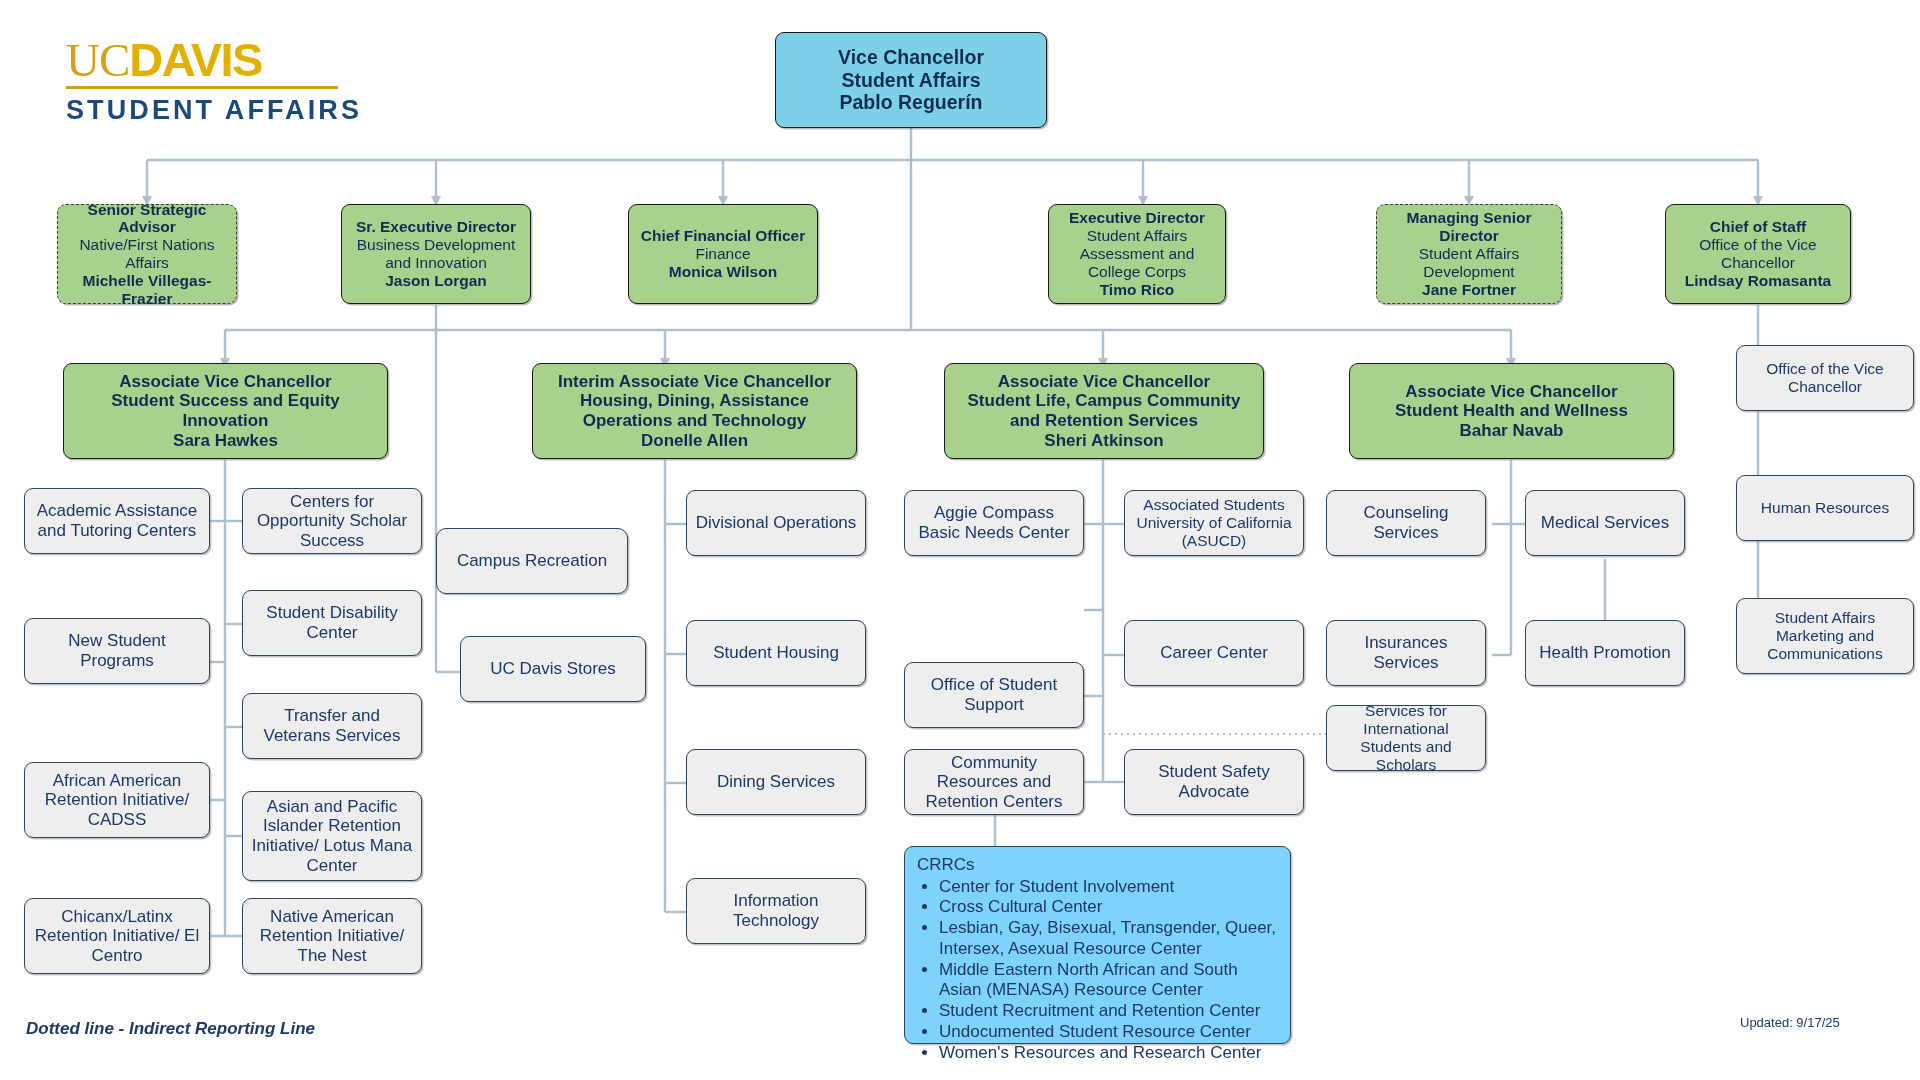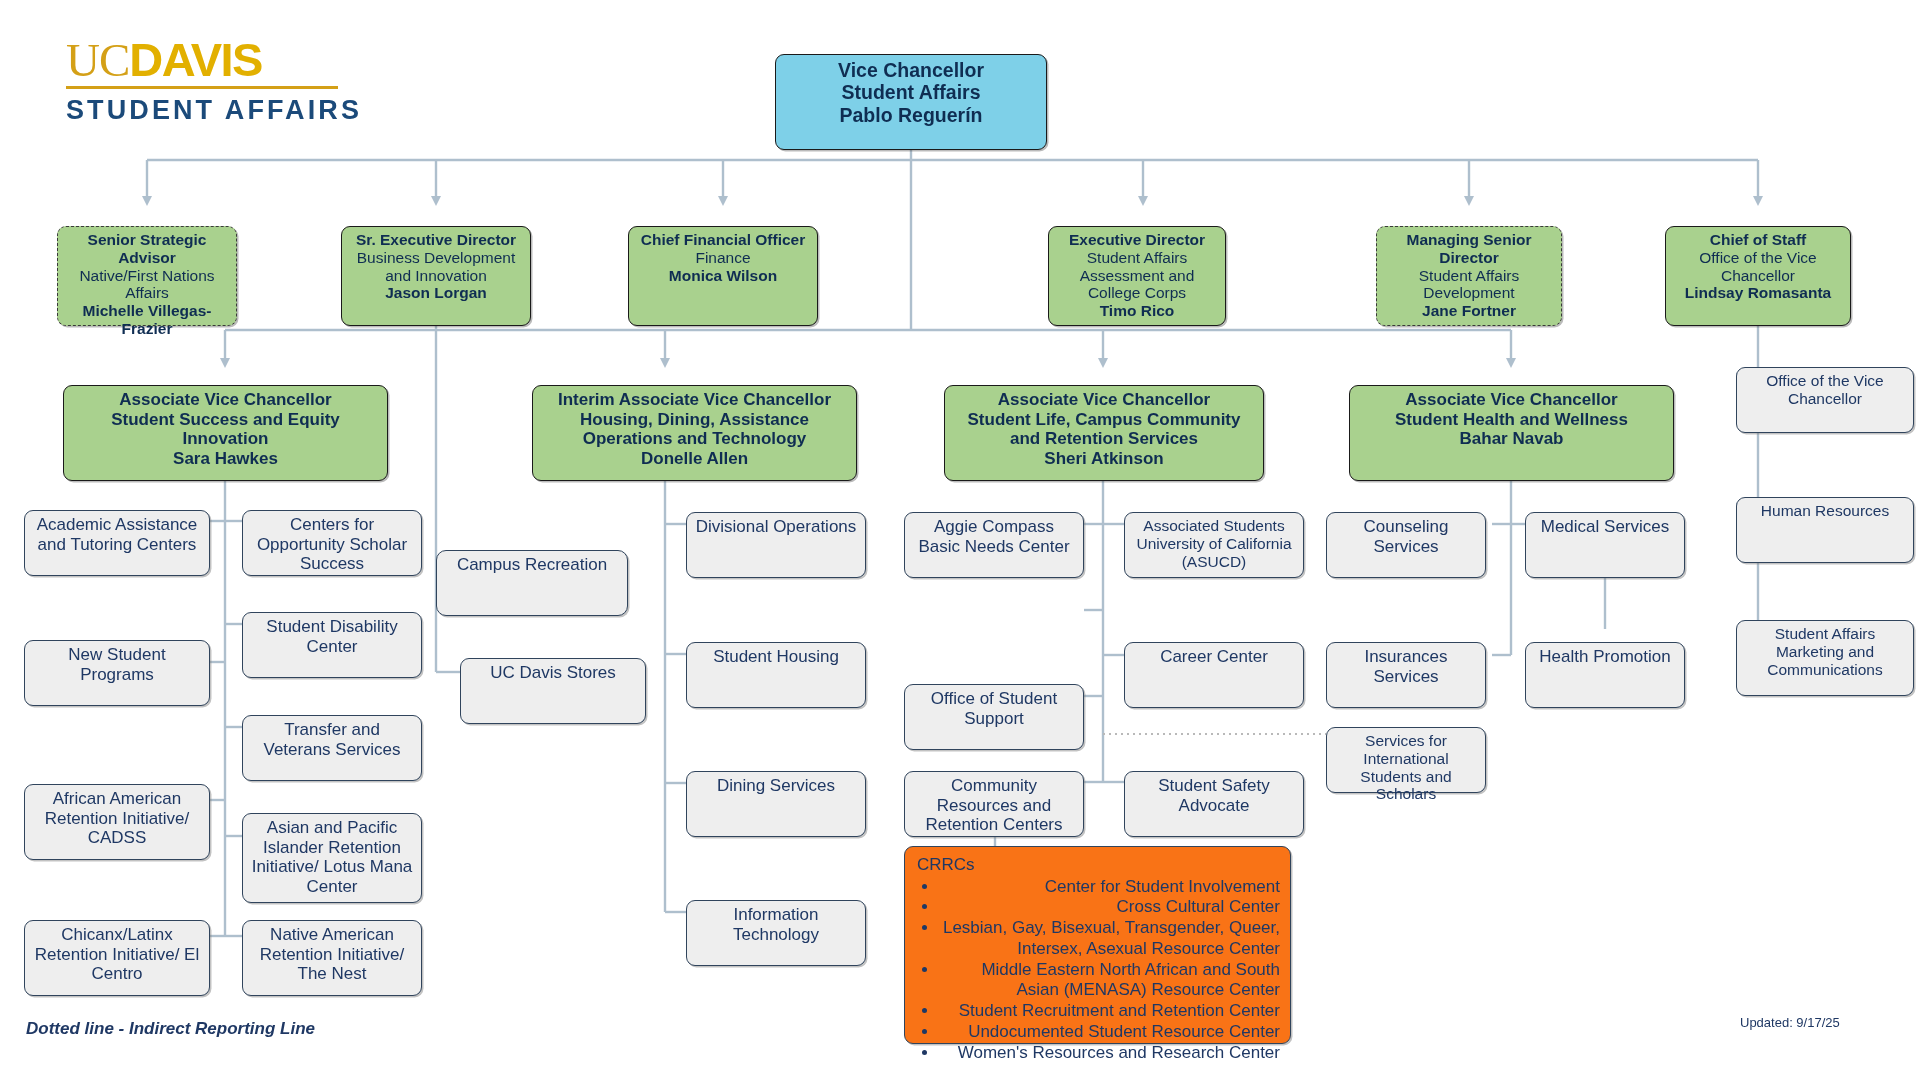--- a/index.html
+++ b/index.html
@@ -20,25 +20,24 @@
   .logo-uc{color:#d4a017;font-weight:400;}
   .logo-davis{color:#e2b000;font-weight:bold;font-family:"Liberation Sans", sans-serif;letter-spacing:-1.5px;}
   .logo-rule{height:3px;background:#d4a017;width:272px;margin-top:2px;}
   .logo-bottom{color:#1b4a7a;font-weight:bold;font-size:27px;letter-spacing:3.1px;margin-top:6px;white-space:nowrap;}
 
   
   .node{
     position:absolute;
     box-sizing:border-box;
     border-radius:9px;
-    display:flex;align-items:flex-start;justify-content:center;
+    display:flex;align-items:center;justify-content:center;
     text-align:center;
     padding:4px 6px;
     line-height:1.15;
-    margin-top:22px;
   }
   .node .inner{width:100%;}
 
   .node.root{
     background:#7ed0e8;
     border:1.5px solid #1a1a1a;
     color:#0f2d52;
     font-weight:bold;
     font-size:19.5px;
     box-shadow:1.5px 1.5px 0 rgba(60,60,60,.35);
@@ -61,34 +60,34 @@
     color:#1f3864;
     font-size:17px;
     font-weight:normal;
     box-shadow:1.5px 1.5px 0 rgba(120,120,120,.45);
   }
   .node.grey.small{font-size:15.5px;}
 
   
   .legend-box{
     position:absolute;
-    background:#f97316;
+    background:#7dd3fc;
     border:1.3px solid #30445c;
     border-radius:9px;
     box-shadow:1.5px 1.5px 0 rgba(120,120,120,.45);
     color:#1f3864;
     font-size:17px;
     padding:8px 10px 8px 12px;
     box-sizing:border-box;
     text-align:left;
     line-height:1.22;
   }
   .legend-title{margin:0 0 1px 0;}
   .legend-list{margin:0;padding-left:22px;list-style:disc;}
-  .legend-list li{margin:0;padding:0;text-align:right;}
+  .legend-list li{margin:0;padding:0;}
 
   
   .foot-left{position:absolute;left:26px;top:1019px;font-style:italic;font-weight:bold;font-size:17px;color:#1f3864;white-space:nowrap;}
   .foot-right{position:absolute;left:1740px;top:1015px;font-size:13px;color:#1f3864;white-space:nowrap;}
 
   
   #wires{position:absolute;left:0;top:0;width:1920px;height:1080px;}
   #wires line, #wires path, #wires polyline{stroke:#aebfcd;stroke-width:2.4;fill:none;}
   #wires .dotline{stroke:#b9b9b9;stroke-width:2.2;stroke-dasharray:2 4;}
   #wires .arrow{fill:#aebfcd;}

